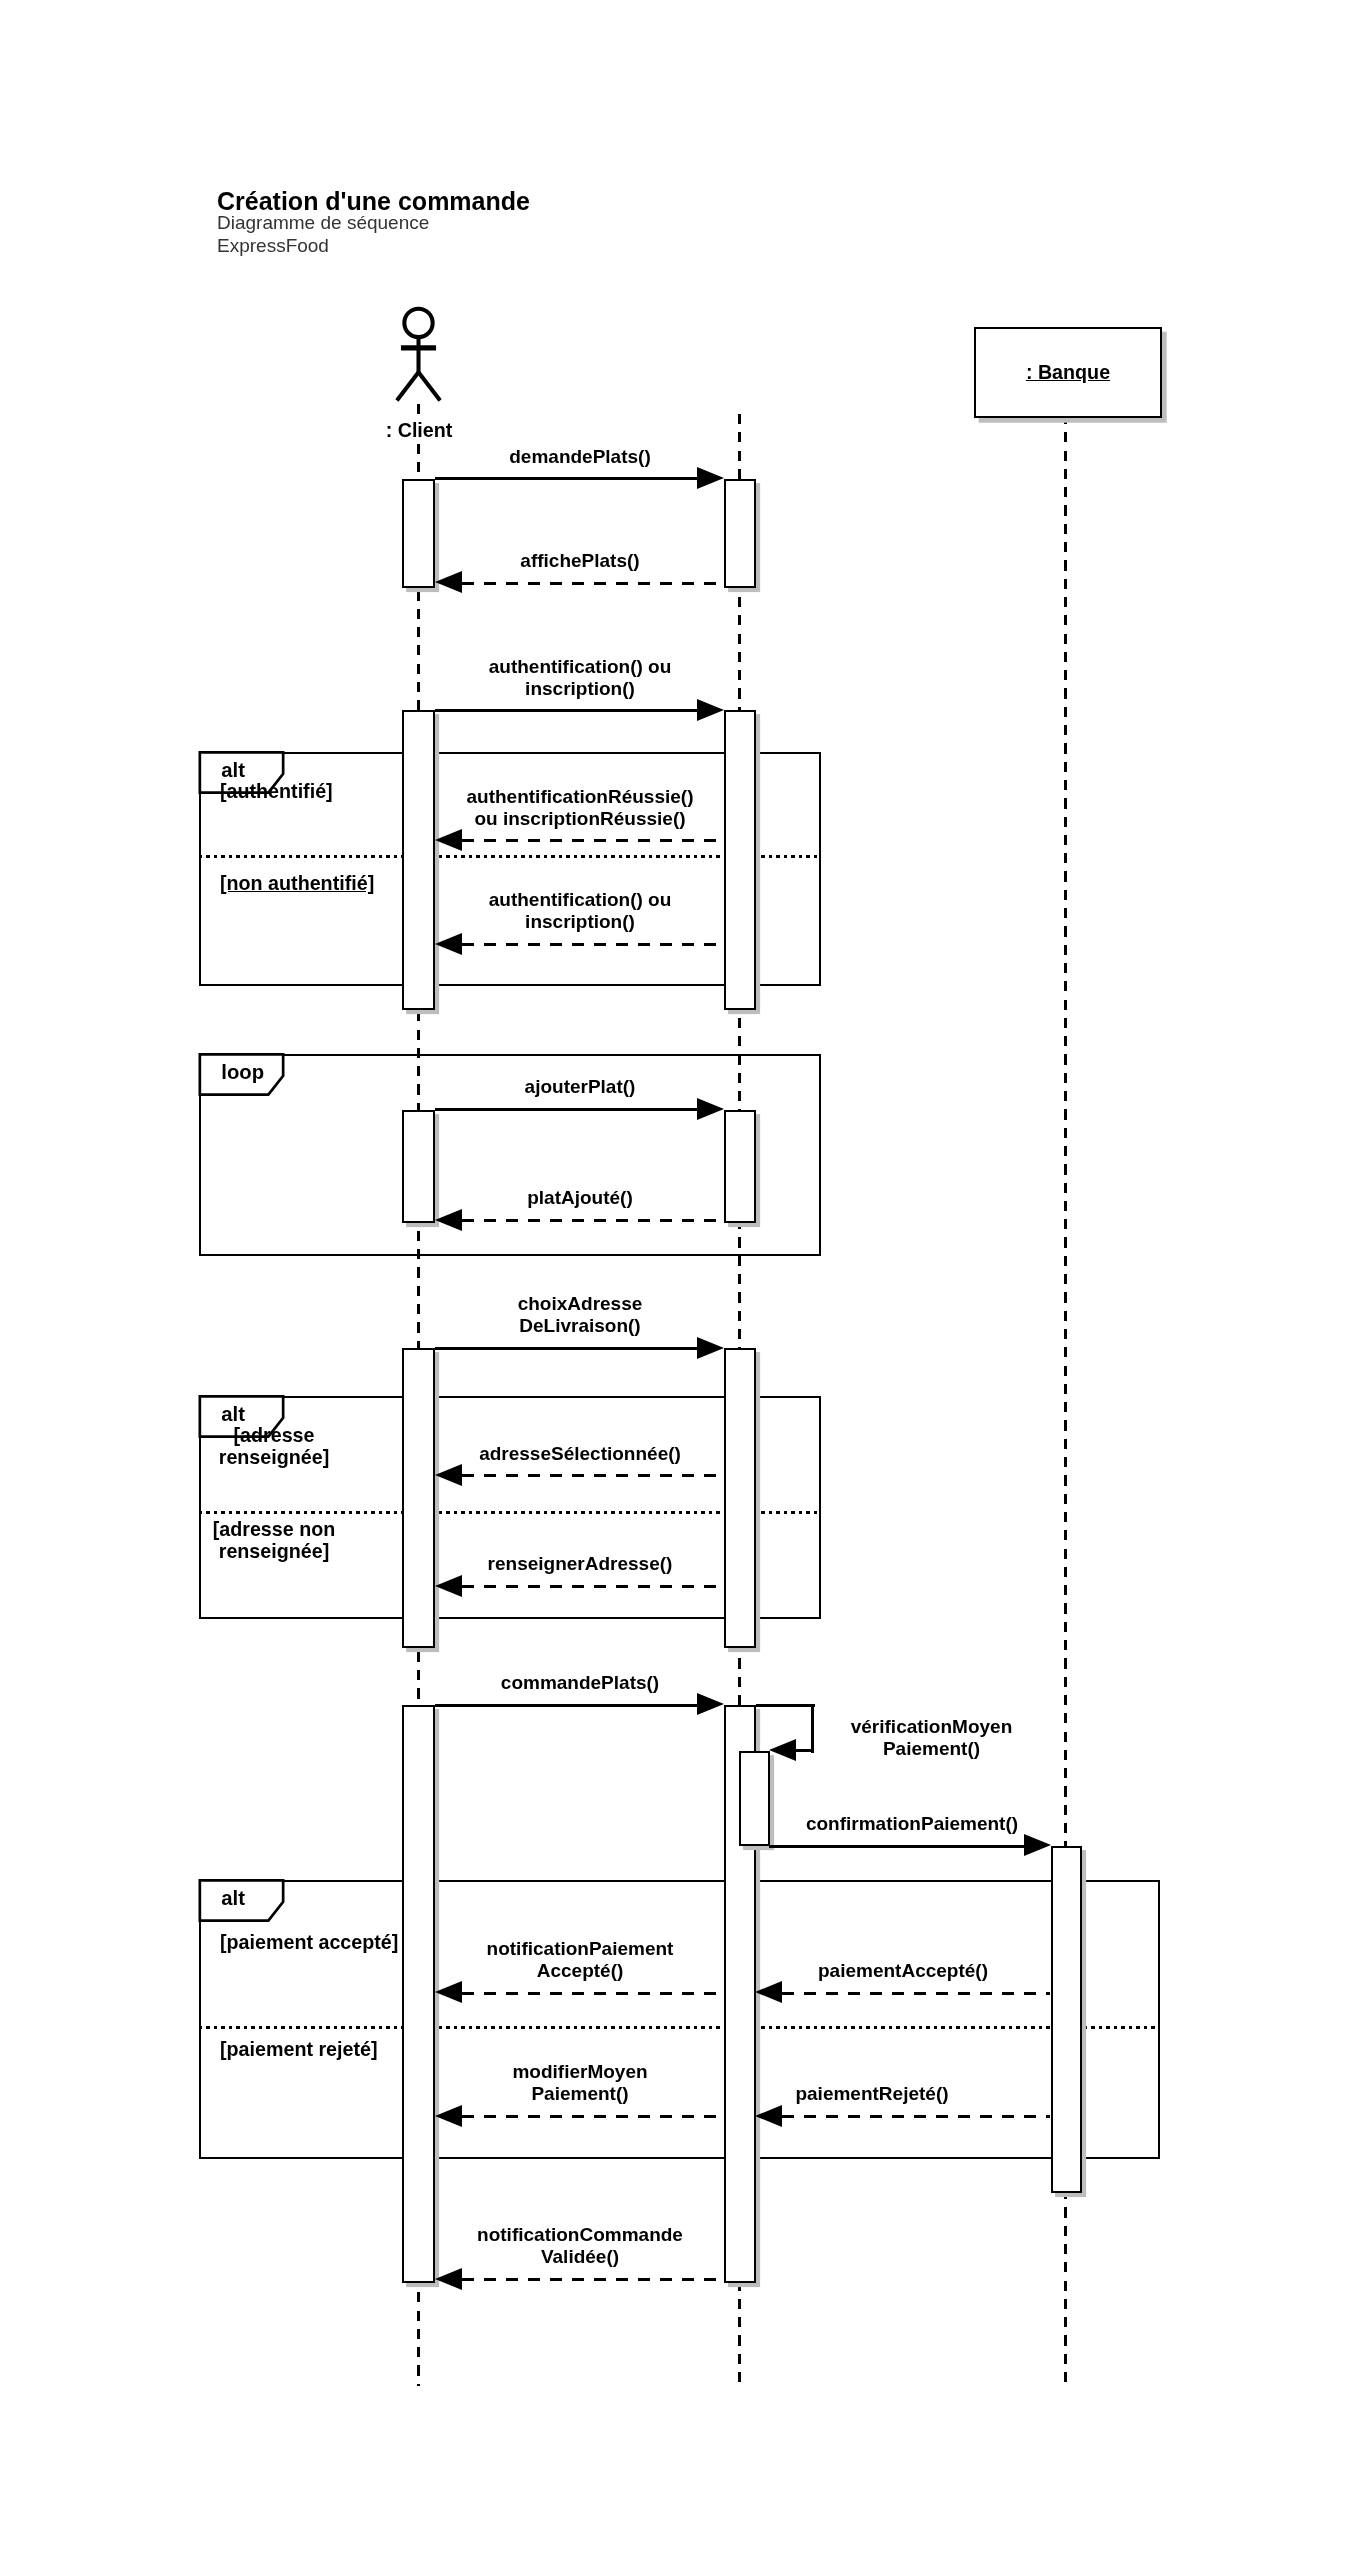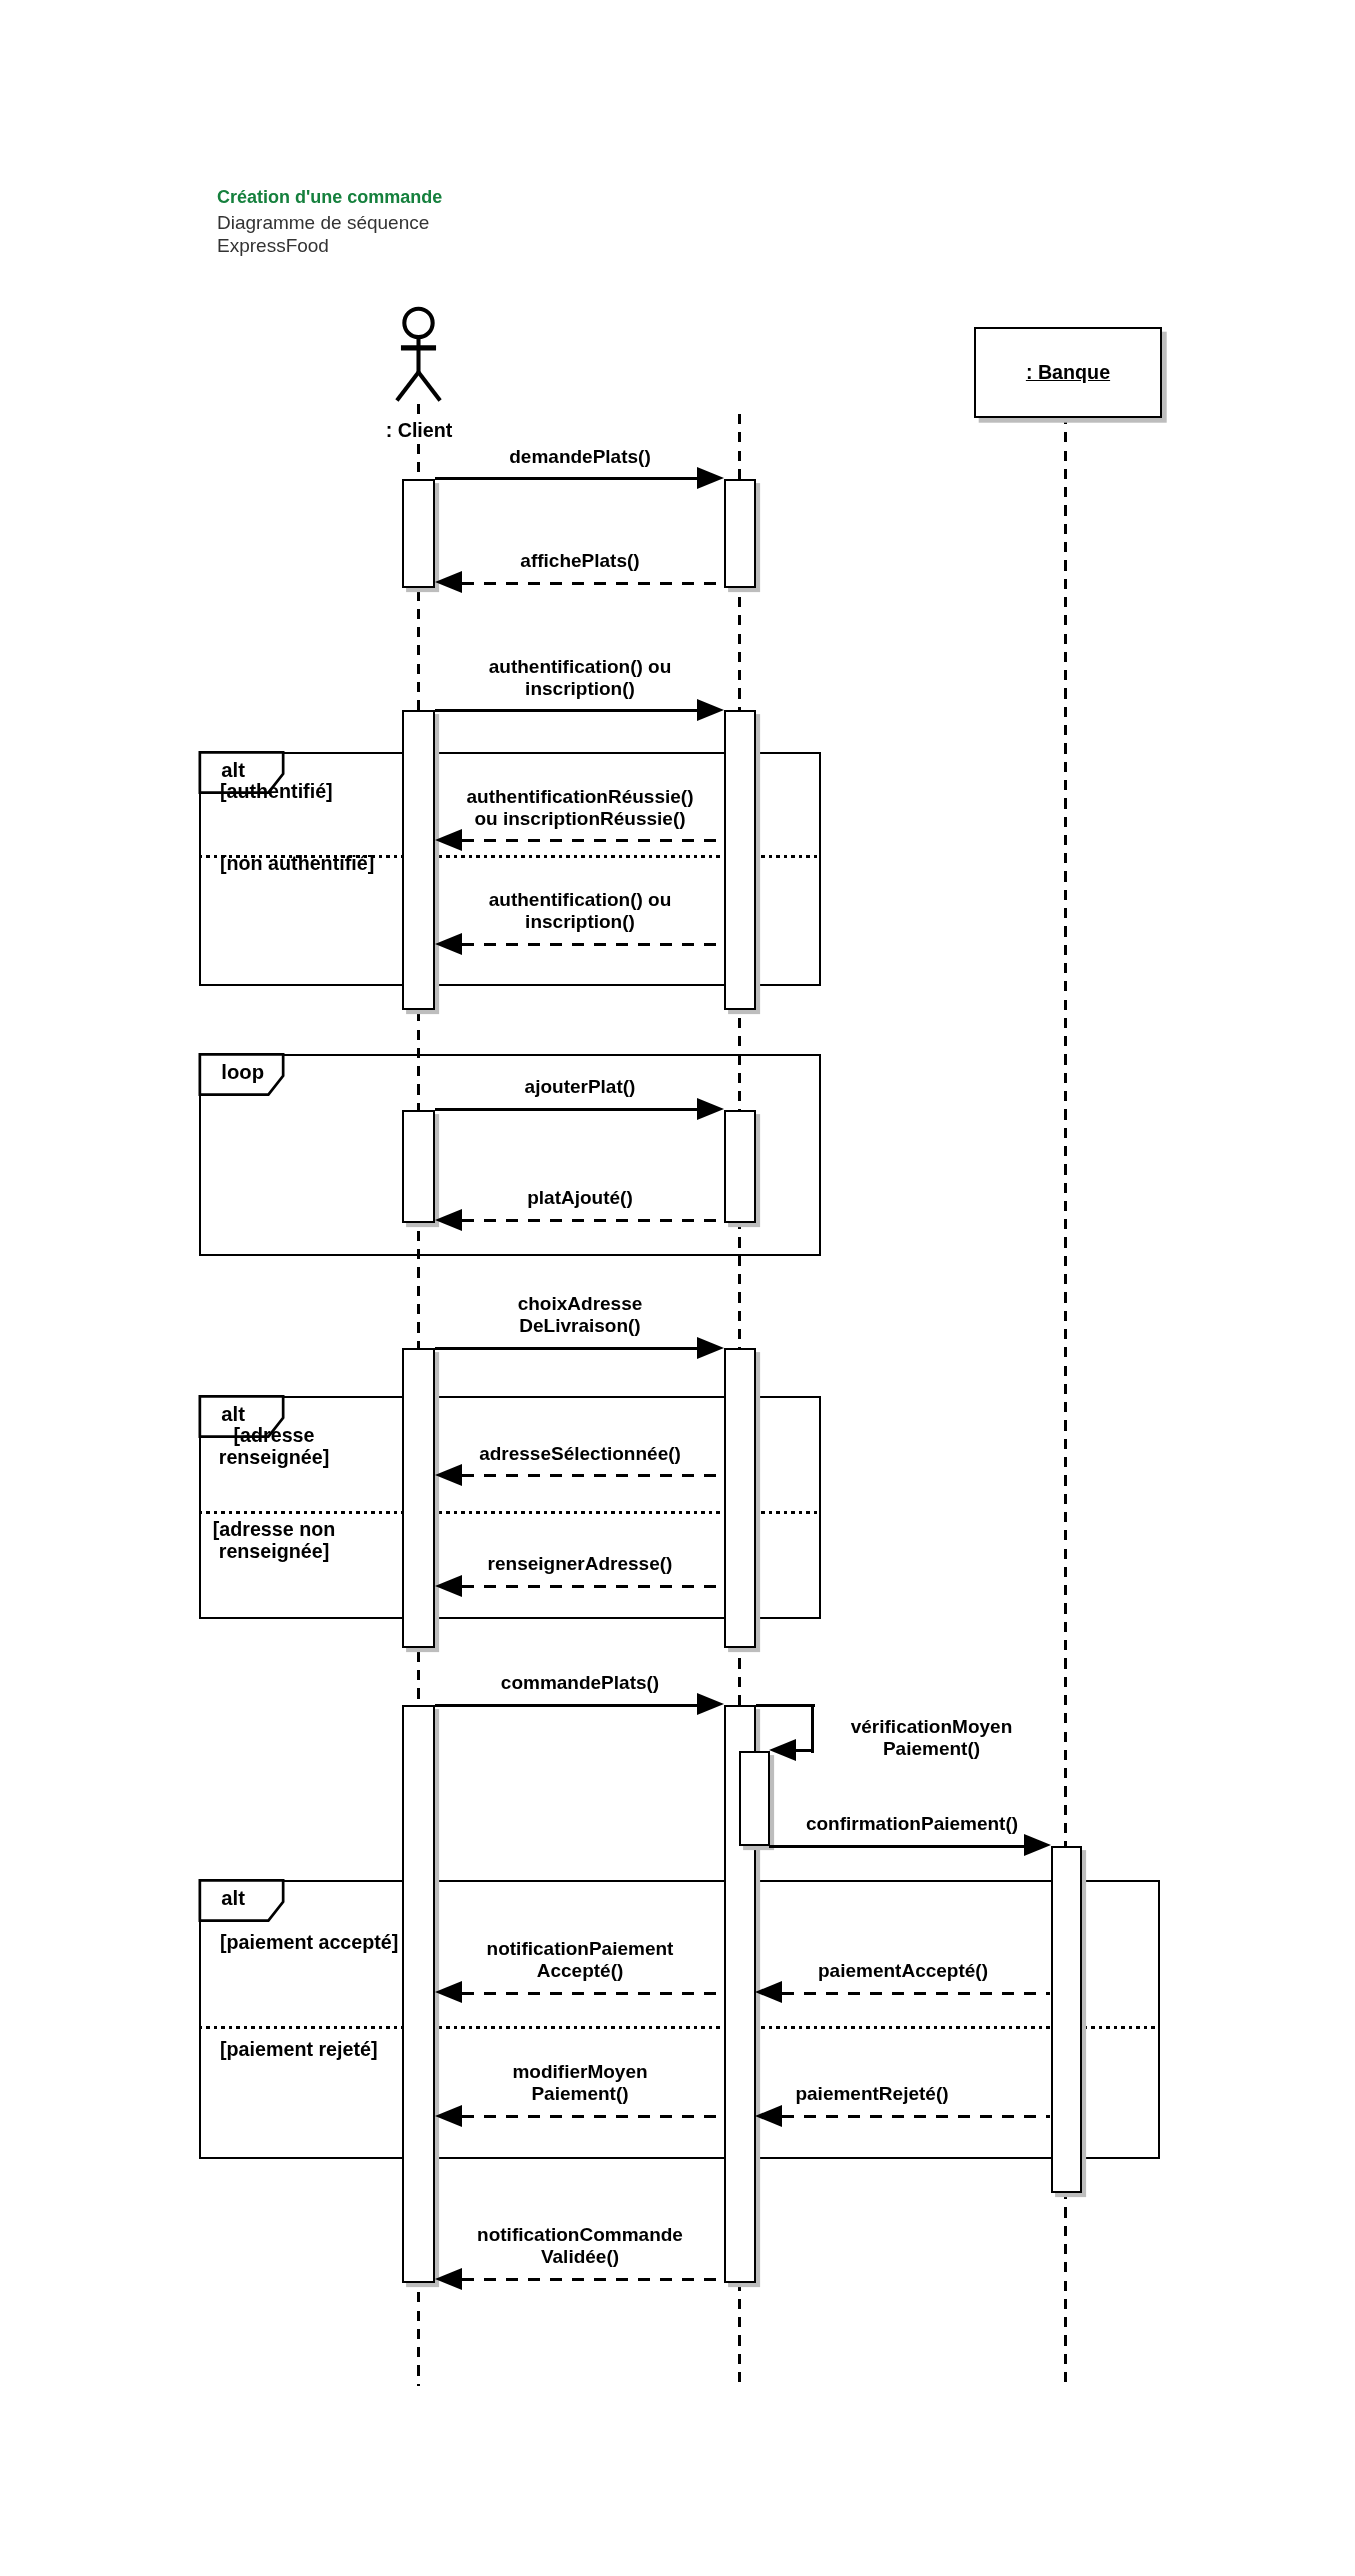--- a/index.html
+++ b/index.html
@@ -1,20 +1,20 @@
 <!DOCTYPE html>
 <html style="font-size:11px"><head>
 <meta charset="utf-8">
 <style>
   html,body{margin:0;padding:0;background:#ffffff;}
   #canvas{position:relative;width:1356px;height:2576px;background:#ffffff;overflow:hidden;
           font-family:"Liberation Sans","DejaVu Sans",sans-serif;color:#000;}
   .abs{position:absolute;}
   
-  .t1{font-size:18px;font-weight:bold;color:#15803d;white-space:nowrap;}
+  .t1{font-size:25px;font-weight:bold;color:#000000;white-space:nowrap;}
   .t2{font-size:19px;color:#333;white-space:nowrap;}
   
   .obj-box{position:absolute;background:#fff;border:2.7px solid #000;box-shadow:4.7px 4.7px 0 #bdbdbd;
            display:flex;align-items:center;justify-content:center;z-index:2;}
   .obj-label{font-size:19.7px;font-weight:bold;}
   .actor-label{position:absolute;font-size:19.7px;font-weight:bold;text-align:center;transform:translateX(-50%);z-index:2;}
   
   .lifeline{position:absolute;width:3.4px;z-index:1;
     background:repeating-linear-gradient(180deg,#000 0 10.2px,transparent 10.2px 18.3px);}
   
@@ -69,21 +69,21 @@
   <div class="lifeline" style="left:1064px;top:414px;height:1973px;"></div>
 
   <div class="frag" style="left:199px;top:752px;width:622px;height:234px;">
     <svg class="frag-pent" width="87" height="43" viewBox="0 0 128 64">
       <path d="M2 2 H126 V34 L104 62 H2 Z" fill="#fff" stroke="#000" stroke-width="4"></path>
     </svg>
     <span class="frag-op">alt</span>
   </div>
   <div class="frag-divider" style="left:199px;top:855px;width:622px;"></div>
   <div class="guard" style="left:220px;top:780px;">[authentifié]</div>
-  <div class="guard" style="left:220px;top:852px;">[non authentifié]</div>
+  <div class="guard" style="left:220px;top:872px;text-decoration:underline;">[non authentifié]</div>
 
   <div class="frag" style="left:199px;top:1054px;width:622px;height:202px;">
     <svg class="frag-pent" width="87" height="43" viewBox="0 0 128 64">
       <path d="M2 2 H126 V34 L104 62 H2 Z" fill="#fff" stroke="#000" stroke-width="4"></path>
     </svg>
     <span class="frag-op">loop</span>
   </div>
 
   <div class="frag" style="left:199px;top:1396px;width:622px;height:223px;">
     <svg class="frag-pent" width="87" height="43" viewBox="0 0 128 64">

